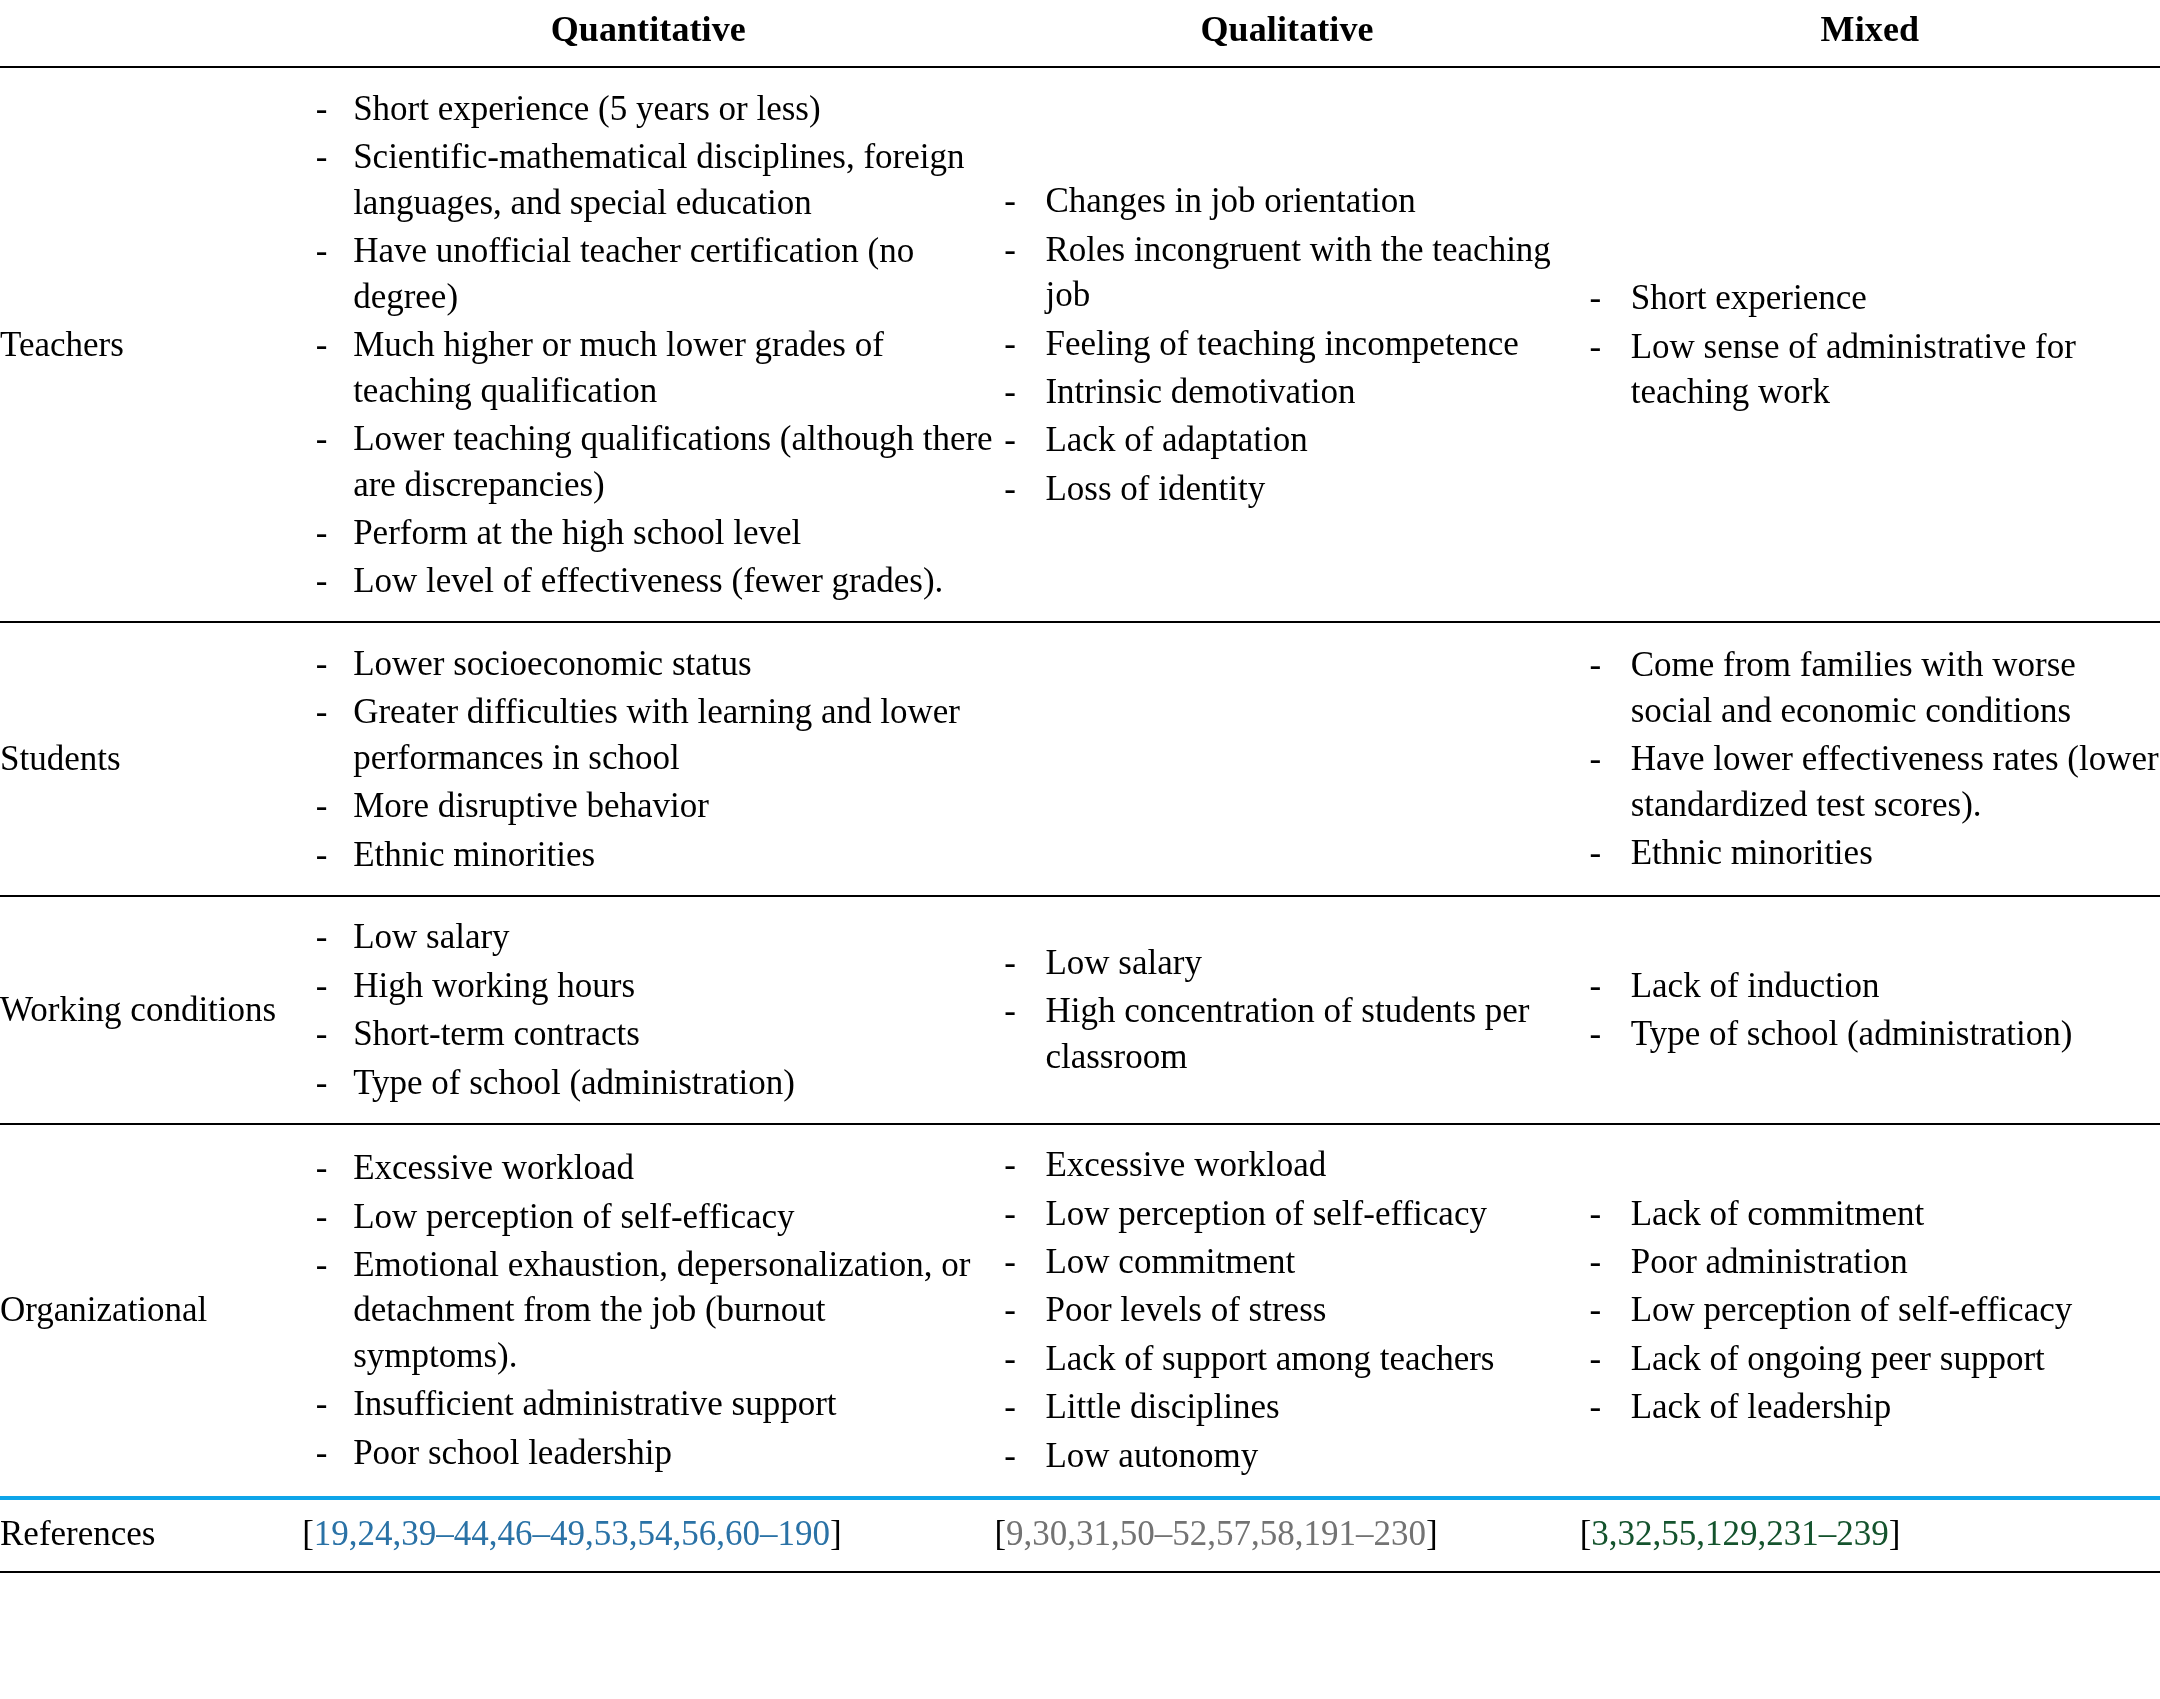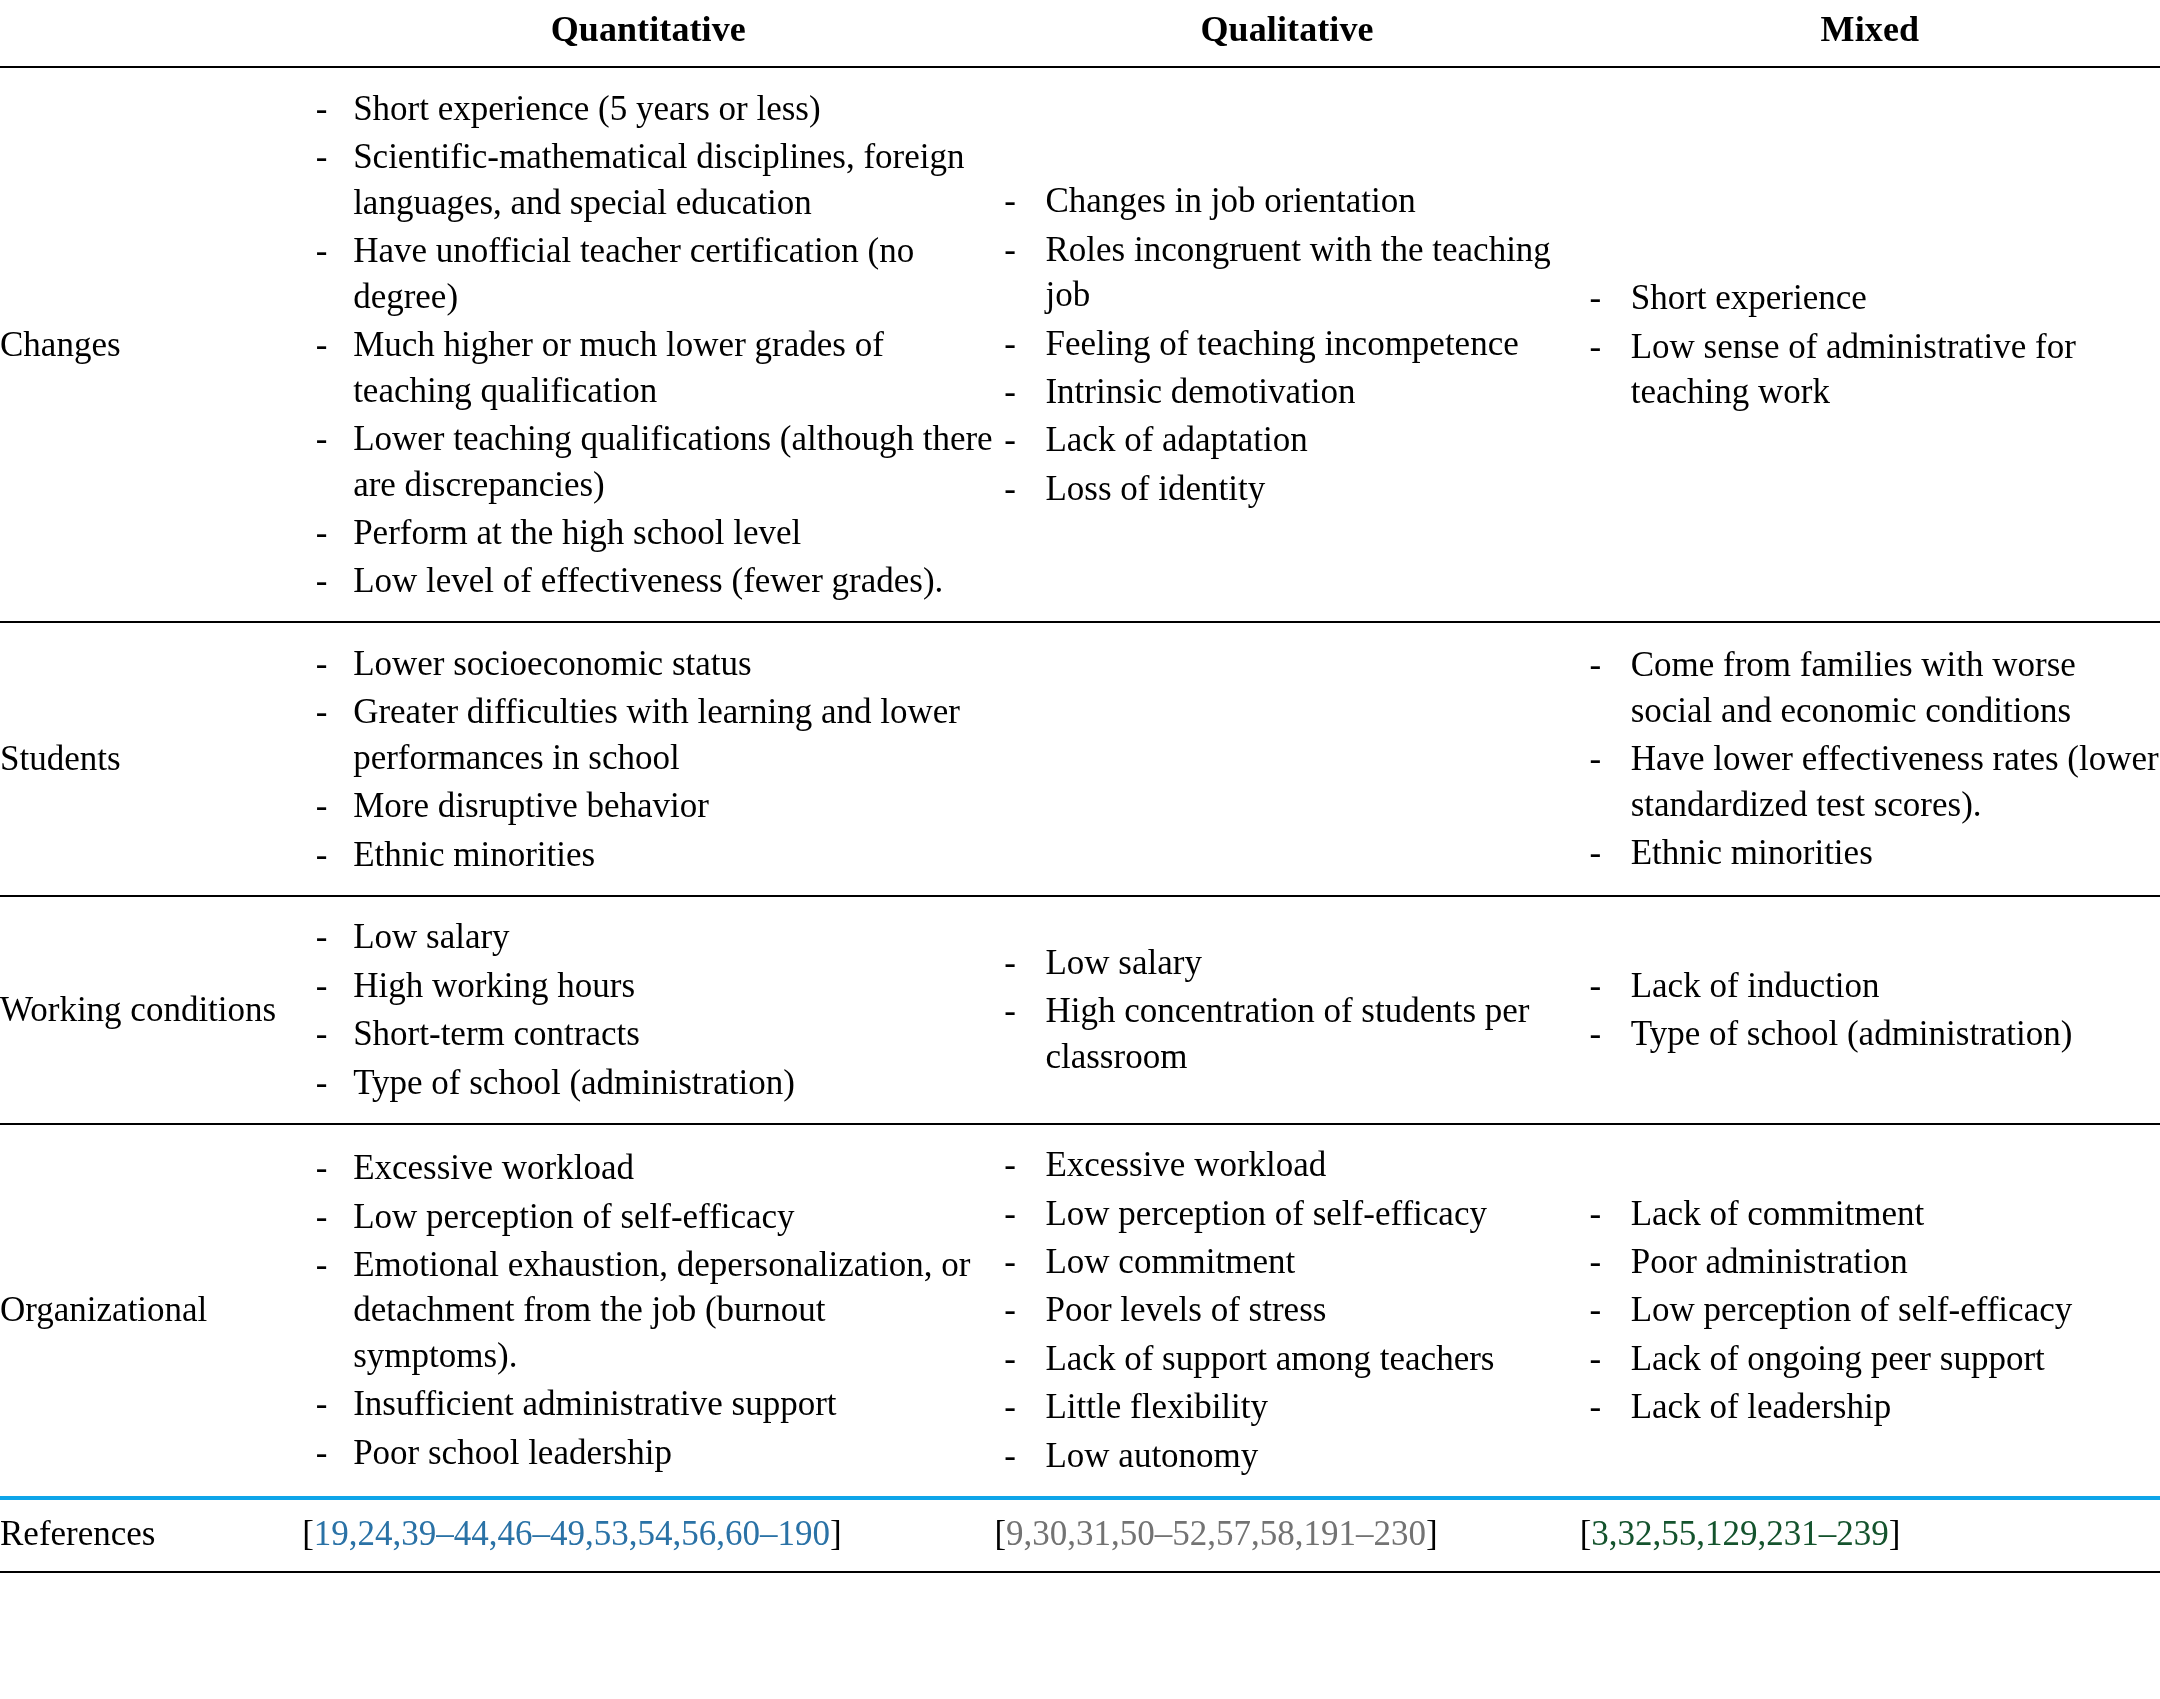--- a/index.html
+++ b/index.html
@@ -126,21 +126,21 @@
     <thead>
       <tr>
         <th class="blank"></th>
         <th>Quantitative</th>
         <th>Qualitative</th>
         <th>Mixed</th>
       </tr>
     </thead>
     <tbody id="tbody">
         <tr class="data-row">
-          <td class="row-label">Changes</td>
+          <td class="row-label">Teachers</td>
           <td class="cell quant">
             <ul class="dash-list">
               <li>
                 <span class="dash">-</span>
                 <span class="item-text">Short experience (5 years or less)</span>
               </li>
               <li>
                 <span class="dash">-</span>
                 <span class="item-text">Scientific-mathematical disciplines, foreign languages, and special education</span>
               </li>
@@ -337,21 +337,21 @@
               <li>
                 <span class="dash">-</span>
                 <span class="item-text">Poor levels of stress</span>
               </li>
               <li>
                 <span class="dash">-</span>
                 <span class="item-text">Lack of support among teachers</span>
               </li>
               <li>
                 <span class="dash">-</span>
-                <span class="item-text">Little flexibility</span>
+                <span class="item-text">Little disciplines</span>
               </li>
               <li>
                 <span class="dash">-</span>
                 <span class="item-text">Low autonomy</span>
               </li>
             </ul>
           </td>
           <td class="cell mixed">
             <ul class="dash-list">
               <li>

